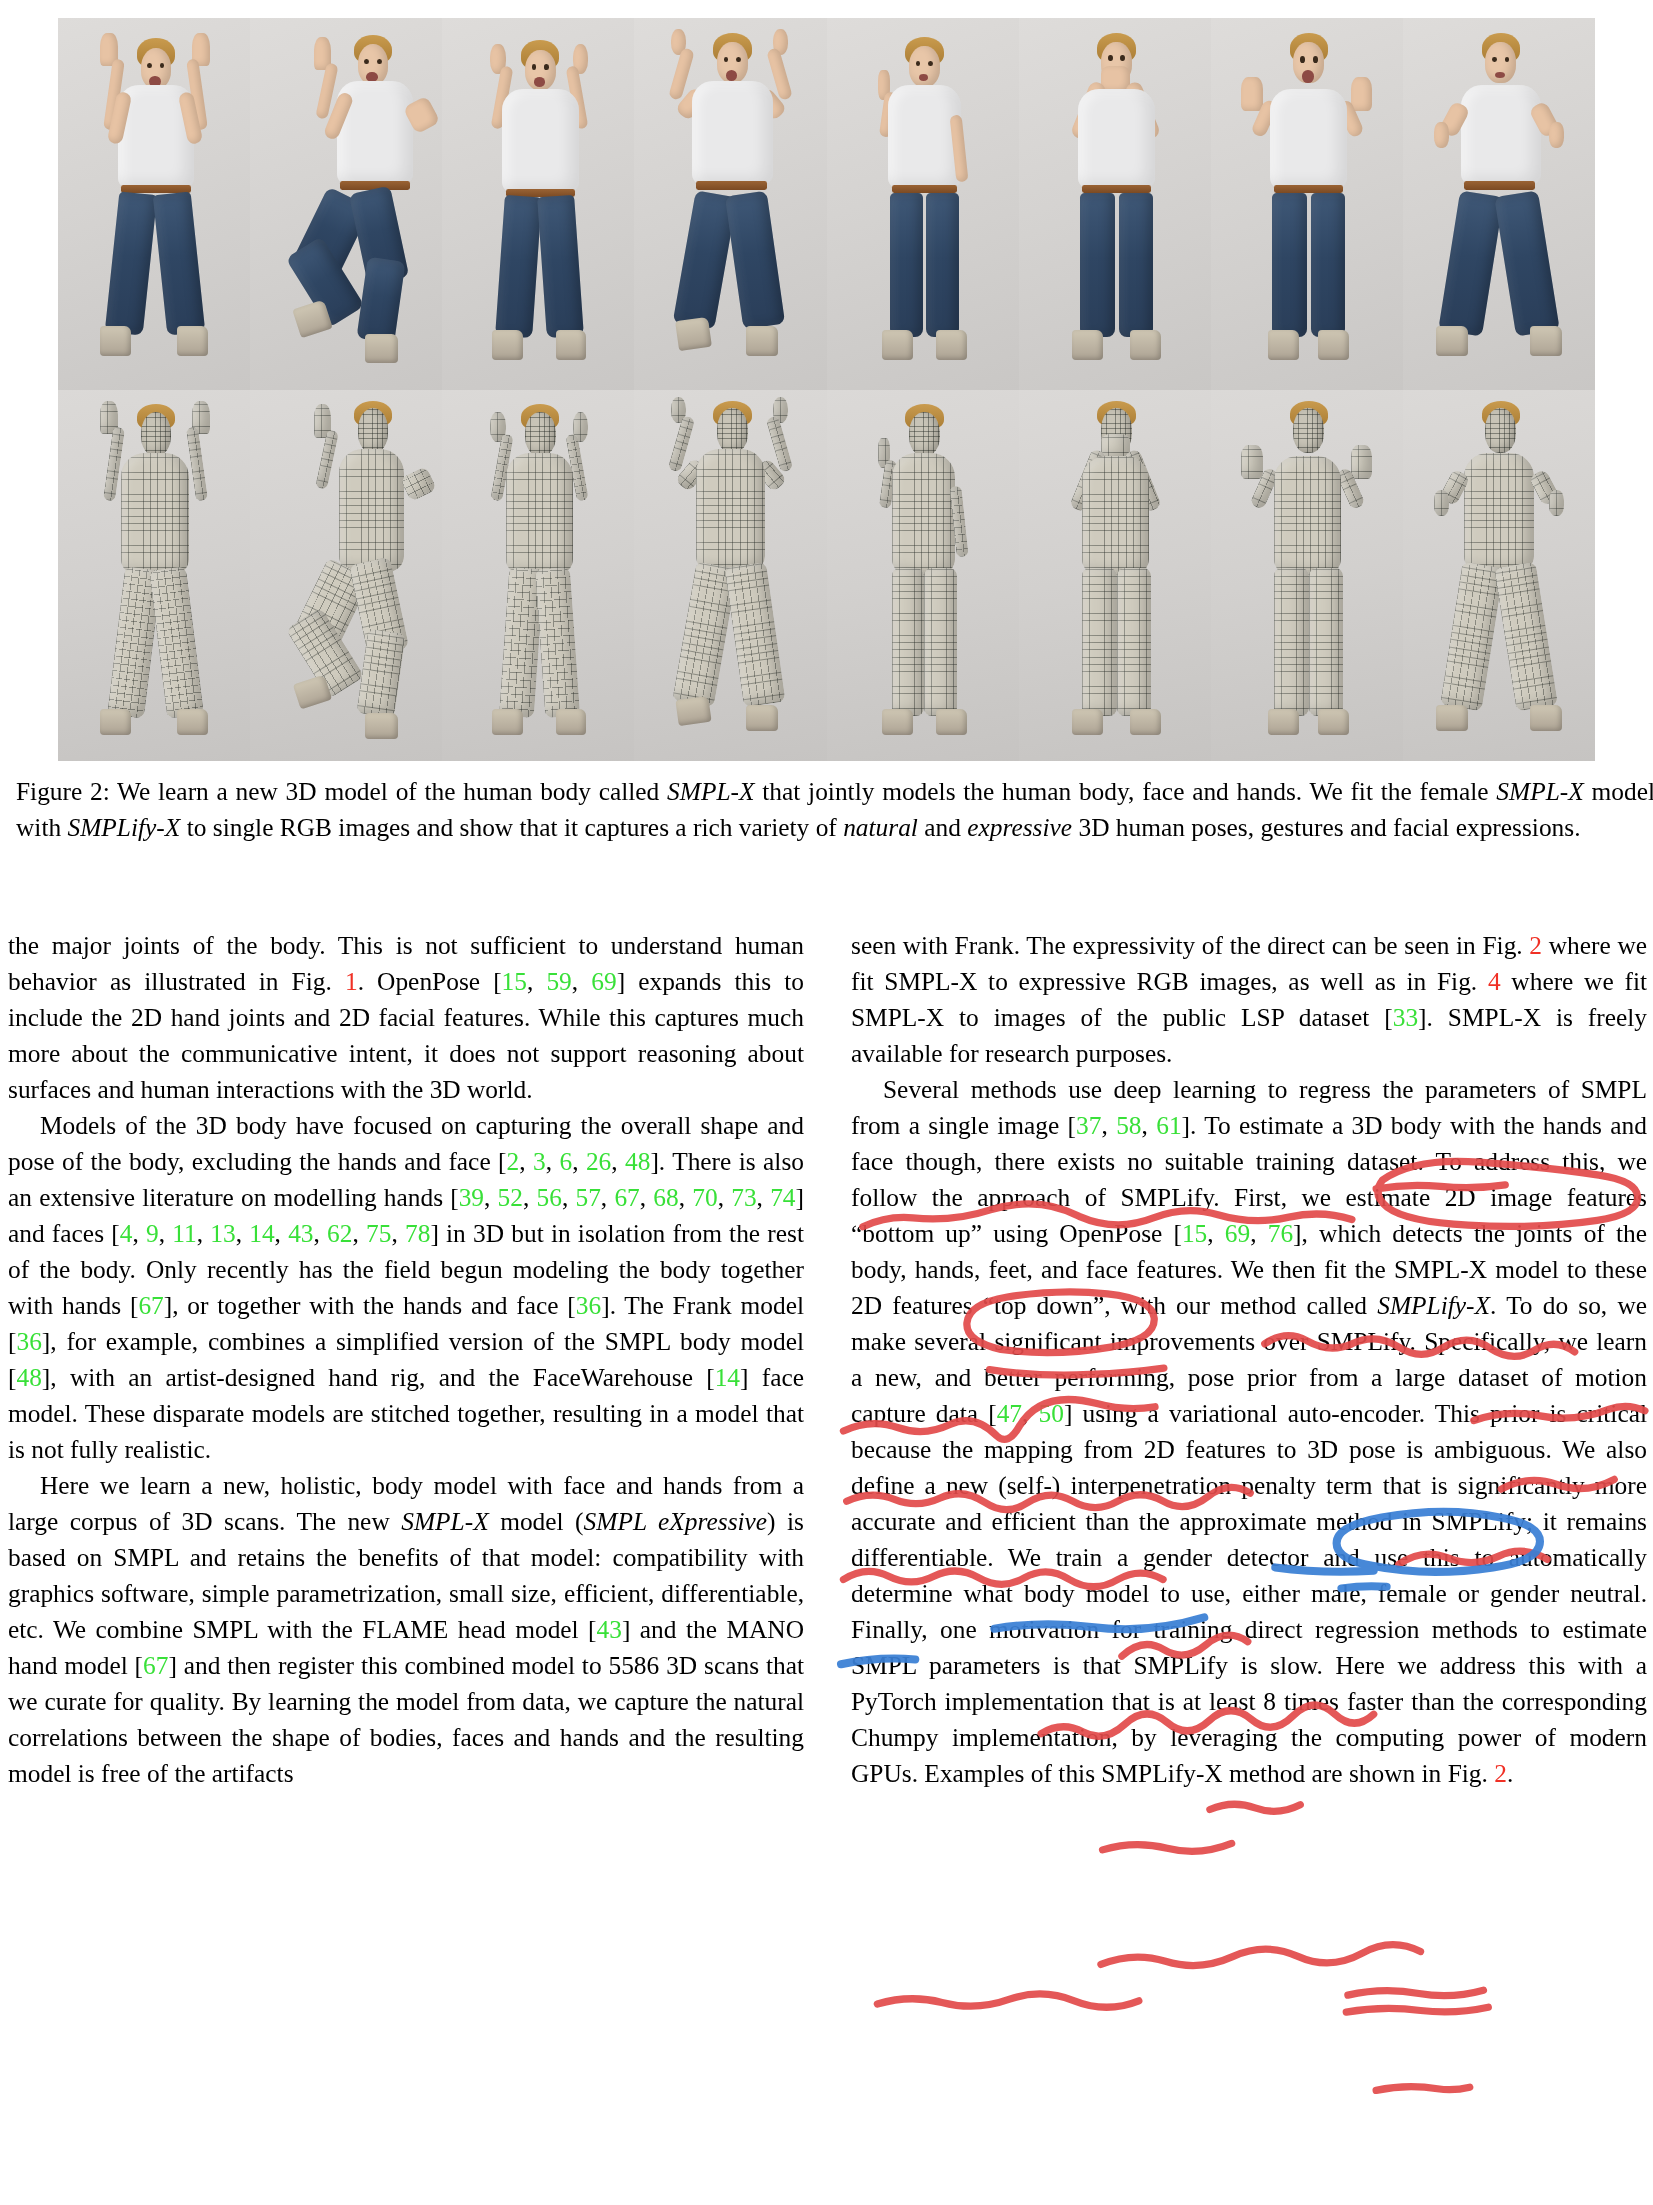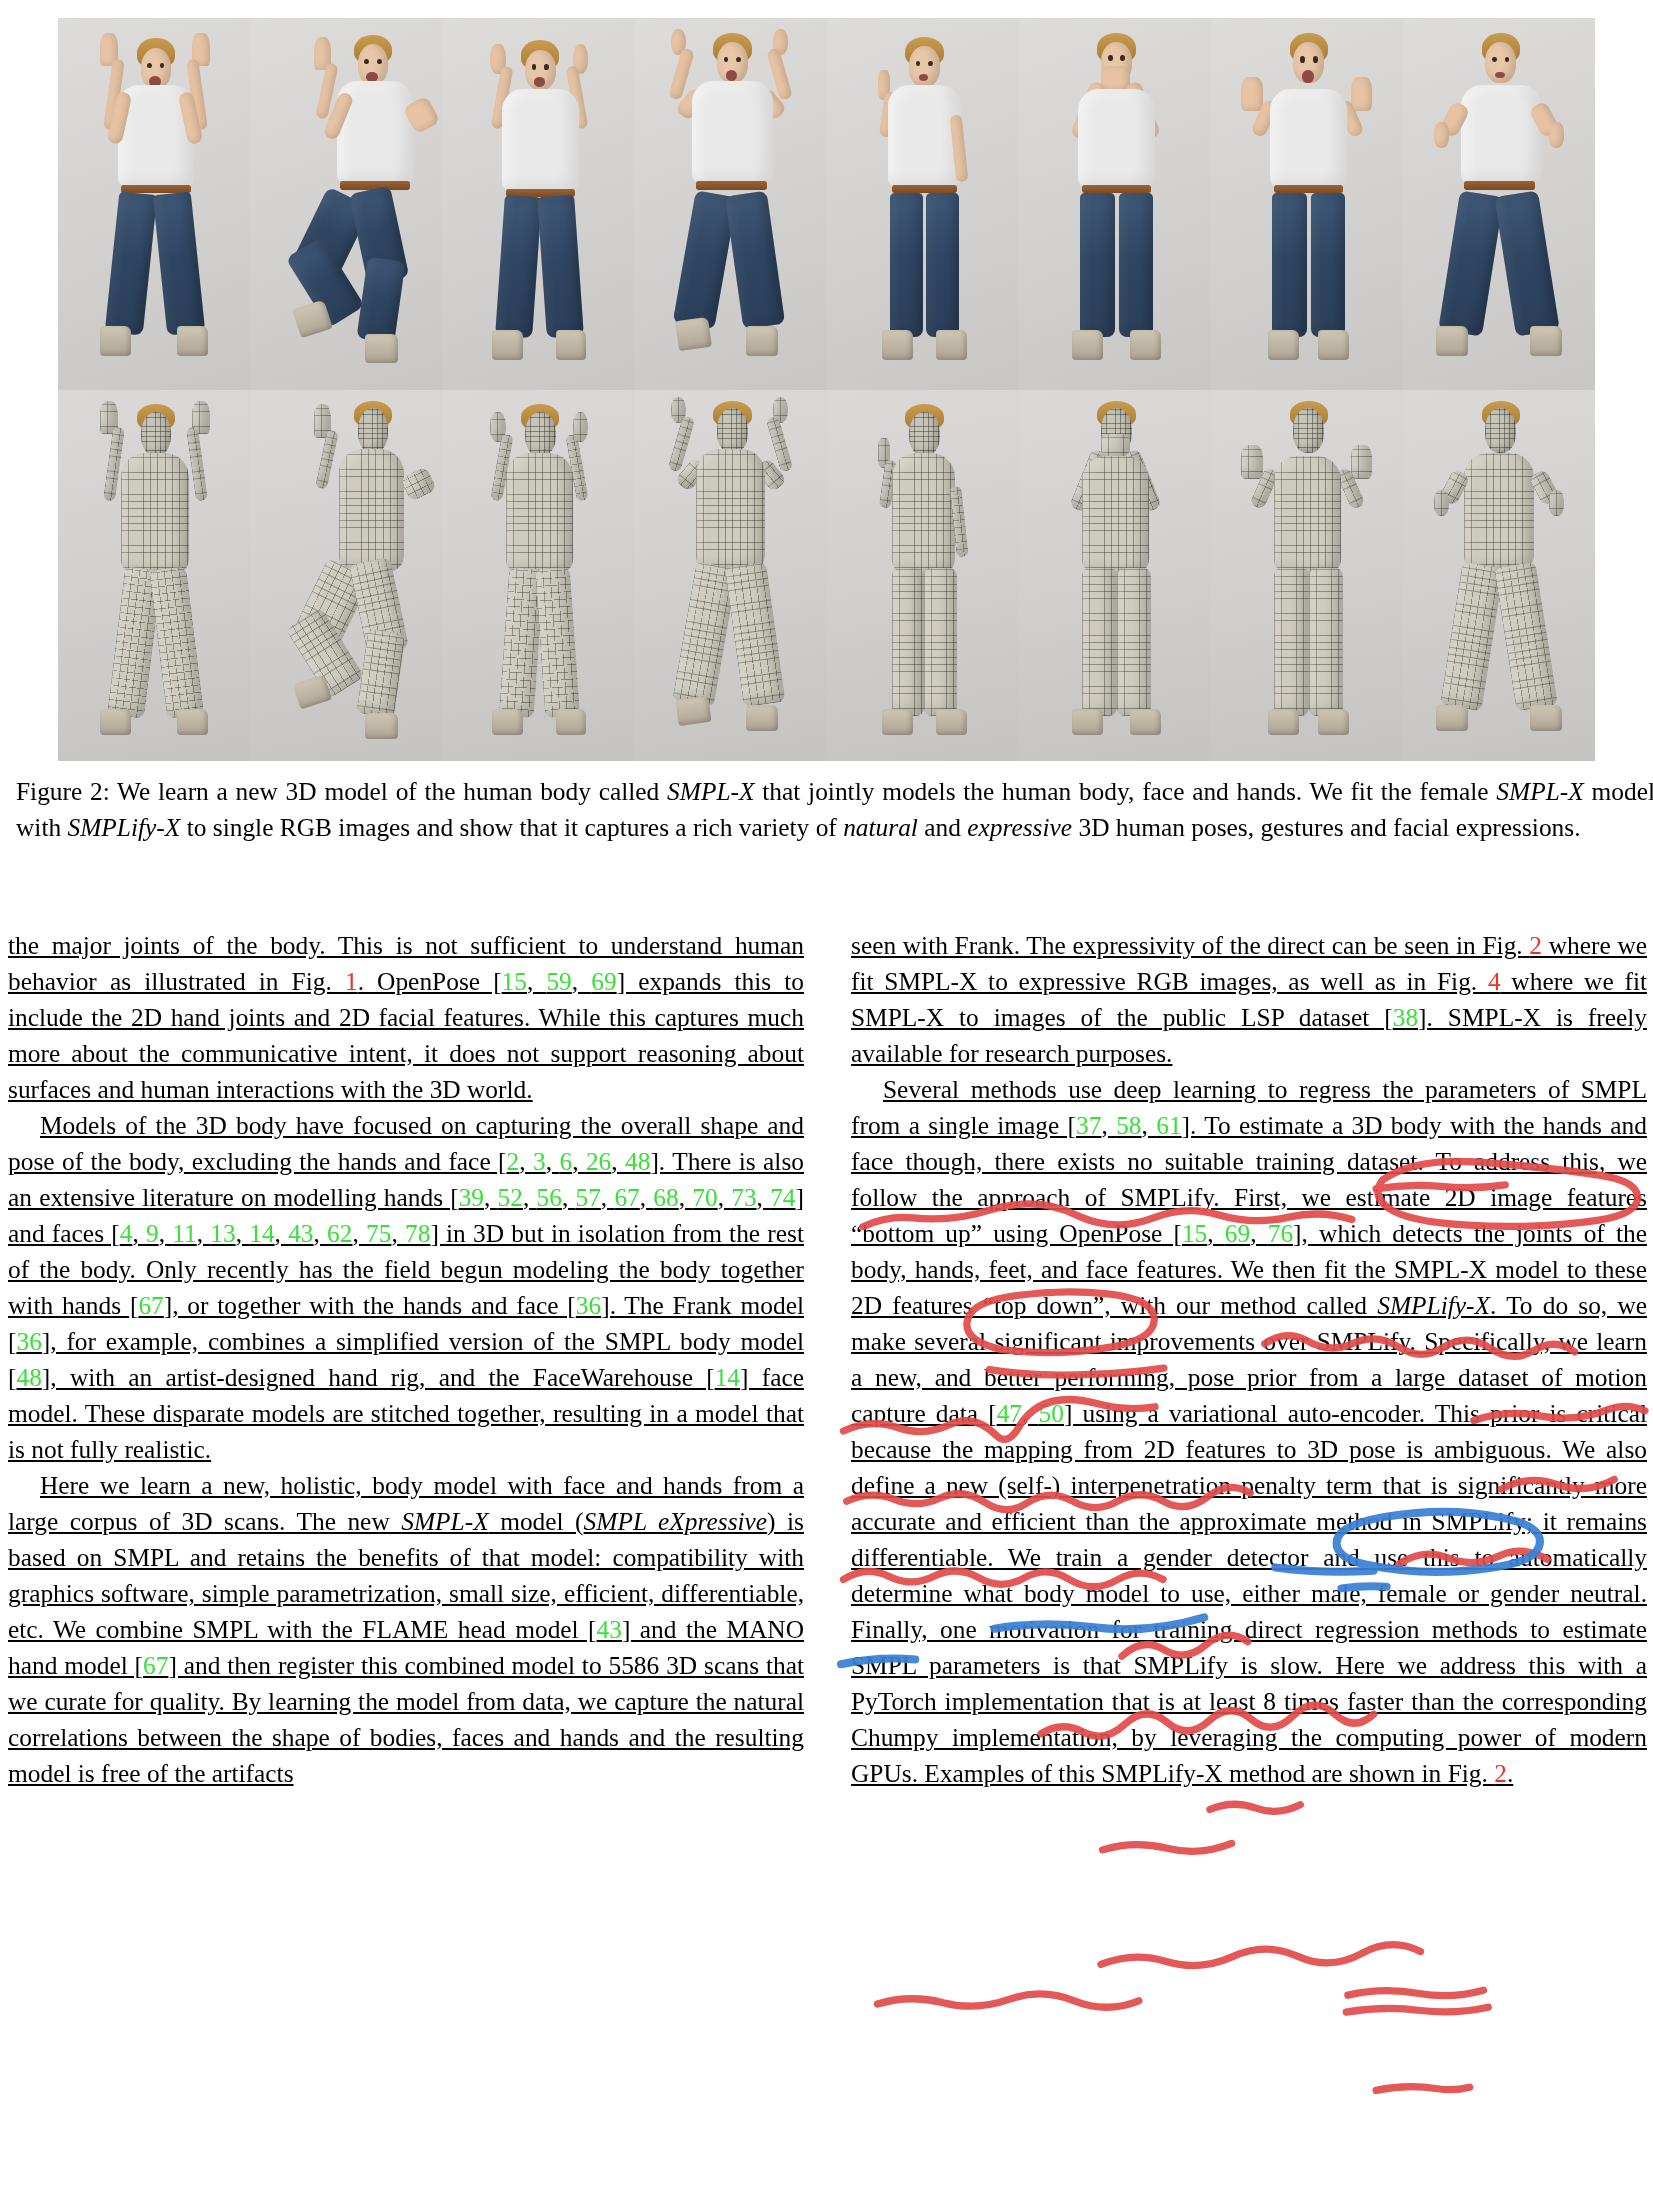--- a/index.html
+++ b/index.html
@@ -120,21 +120,20 @@
   .caption i { font-style: italic; }
 
   
   .columns {
     position: absolute;
     left: 8px;
     top: 927px;
     width: 1639px;
     display: flex;
     gap: 47px;
-    text-decoration: underline;
   }
   .col {
     width: 796px;
     font-size: 25.4px;
     line-height: 36px;
     text-align: justify;
     text-justify: inter-word;
     position: relative;
   }
   .col p { margin: 0; }
@@ -478,21 +477,21 @@
 
     <p><span>the major joints of the body. This is not sufficient to understand human behavior as illustrated in Fig. </span><span class="figref">1</span><span>. OpenPose [</span><span class="cite">15</span>, <span class="cite">59</span>, <span class="cite">69</span><span>] expands this to include the 2D hand joints and 2D facial features. While this captures much more about the communicative intent, it does not support reasoning about surfaces and human interactions with the 3D world.</span></p>
 
     <p><span>Models of the 3D body have focused on capturing the overall shape and pose of the body, excluding the hands and face [</span><span class="cite">2</span>, <span class="cite">3</span>, <span class="cite">6</span>, <span class="cite">26</span>, <span class="cite">48</span><span>]. There is also an extensive literature on modelling hands [</span><span class="cite">39</span>, <span class="cite">52</span>, <span class="cite">56</span>, <span class="cite">57</span>, <span class="cite">67</span>, <span class="cite">68</span>, <span class="cite">70</span>, <span class="cite">73</span>, <span class="cite">74</span><span>] and faces [</span><span class="cite">4</span>, <span class="cite">9</span>, <span class="cite">11</span>, <span class="cite">13</span>, <span class="cite">14</span>, <span class="cite">43</span>, <span class="cite">62</span>, <span class="cite">75</span>, <span class="cite">78</span><span>] in 3D but in isolation from the rest of the body. Only recently has the field begun modeling the body together with hands [</span><span class="cite">67</span><span>], or together with the hands and face [</span><span class="cite">36</span><span>]. The Frank model [</span><span class="cite">36</span><span>], for example, combines a simplified version of the SMPL body model [</span><span class="cite">48</span><span>], with an artist-designed hand rig, and the FaceWarehouse [</span><span class="cite">14</span><span>] face model. These disparate models are stitched together, resulting in a model that is not fully realistic.</span></p>
 
     <p><span>Here we learn a new, holistic, body model with face and hands from a large corpus of 3D scans. The new </span><i>SMPL-X</i><span> model (</span><i>SMPL eXpressive</i><span>) is based on SMPL and retains the benefits of that model: compatibility with graphics software, simple parametrization, small size, efficient, differentiable, etc. We combine SMPL with the FLAME head model [</span><span class="cite">43</span><span>] and the MANO hand model [</span><span class="cite">67</span><span>] and then register this combined model to 5586 3D scans that we curate for quality. By learning the model from data, we capture the natural correlations between the shape of bodies, faces and hands and the resulting model is free of the artifacts</span></p>
   </div>
 
   <div class="col">
 
-    <p><span>seen with Frank. The expressivity of the direct can be seen in Fig. </span><span class="figref">2</span><span> where we fit SMPL-X to expressive RGB images, as well as in Fig. </span><span class="figref">4</span><span> where we fit SMPL-X to images of the public LSP dataset [</span><span class="cite">38</span><span>]. SMPL-X is freely available for research purposes.</span></p>
+    <p><span>seen with Frank. The expressivity of the direct can be seen in Fig. </span><span class="figref">2</span><span> where we fit SMPL-X to expressive RGB images, as well as in Fig. </span><span class="figref">4</span><span> where we fit SMPL-X to images of the public LSP dataset [</span><span class="cite">33</span><span>]. SMPL-X is freely available for research purposes.</span></p>
 
     <p><span>Several methods use deep learning to regress the parameters of SMPL from a single image [</span><span class="cite">37</span>, <span class="cite">58</span>, <span class="cite">61</span><span>]. To estimate a 3D body with the hands and face though, there exists no suitable training dataset. To address this, we follow the approach of SMPLify. First, we estimate 2D image features “bottom up” using OpenPose [</span><span class="cite">15</span>, <span class="cite">69</span>, <span class="cite">76</span><span>], which detects the joints of the body, hands, feet, and face features. We then fit the SMPL-X model to these 2D features “top down”, with our method called </span><i>SMPLify-X</i><span>. To do so, we make several significant improvements over SMPLify. Specifically, we learn a new, and better performing, pose prior from a large dataset of motion capture data [</span><span class="cite">47</span>, <span class="cite">50</span><span>] using a variational auto-encoder. This prior is critical because the mapping from 2D features to 3D pose is ambiguous. We also define a new (self-) interpenetration penalty term that is significantly more accurate and efficient than the approximate method in SMPLify; it remains differentiable. We train a gender detector and use this to automatically determine what body model to use, either male, female or gender neutral. Finally, one motivation for training direct regression methods to estimate SMPL parameters is that SMPLify is slow. Here we address this with a PyTorch implementation that is at least 8 times faster than the corresponding Chumpy implementation, by leveraging the computing power of modern GPUs. Examples of this SMPLify-X method are shown in Fig. </span><span class="figref">2</span><span>.</span></p>
   </div>
 </div>
 
 <svg class="annots" viewBox="0 0 2048 2732">
   <g fill="none" stroke="#e24a4a" stroke-width="9" stroke-linecap="round" stroke-linejoin="round" opacity="0.92">
 
     <path d="M1705,1473 q40,-7 80,-3 q40,4 80,-2"></path>
     <path d="M1069,1520 q30,-14 62,-11 q50,5 96,-10 q60,-18 110,8 q46,20 92,2 q40,-16 80,-4 q44,13 88,3 q40,-9 78,3"></path>

